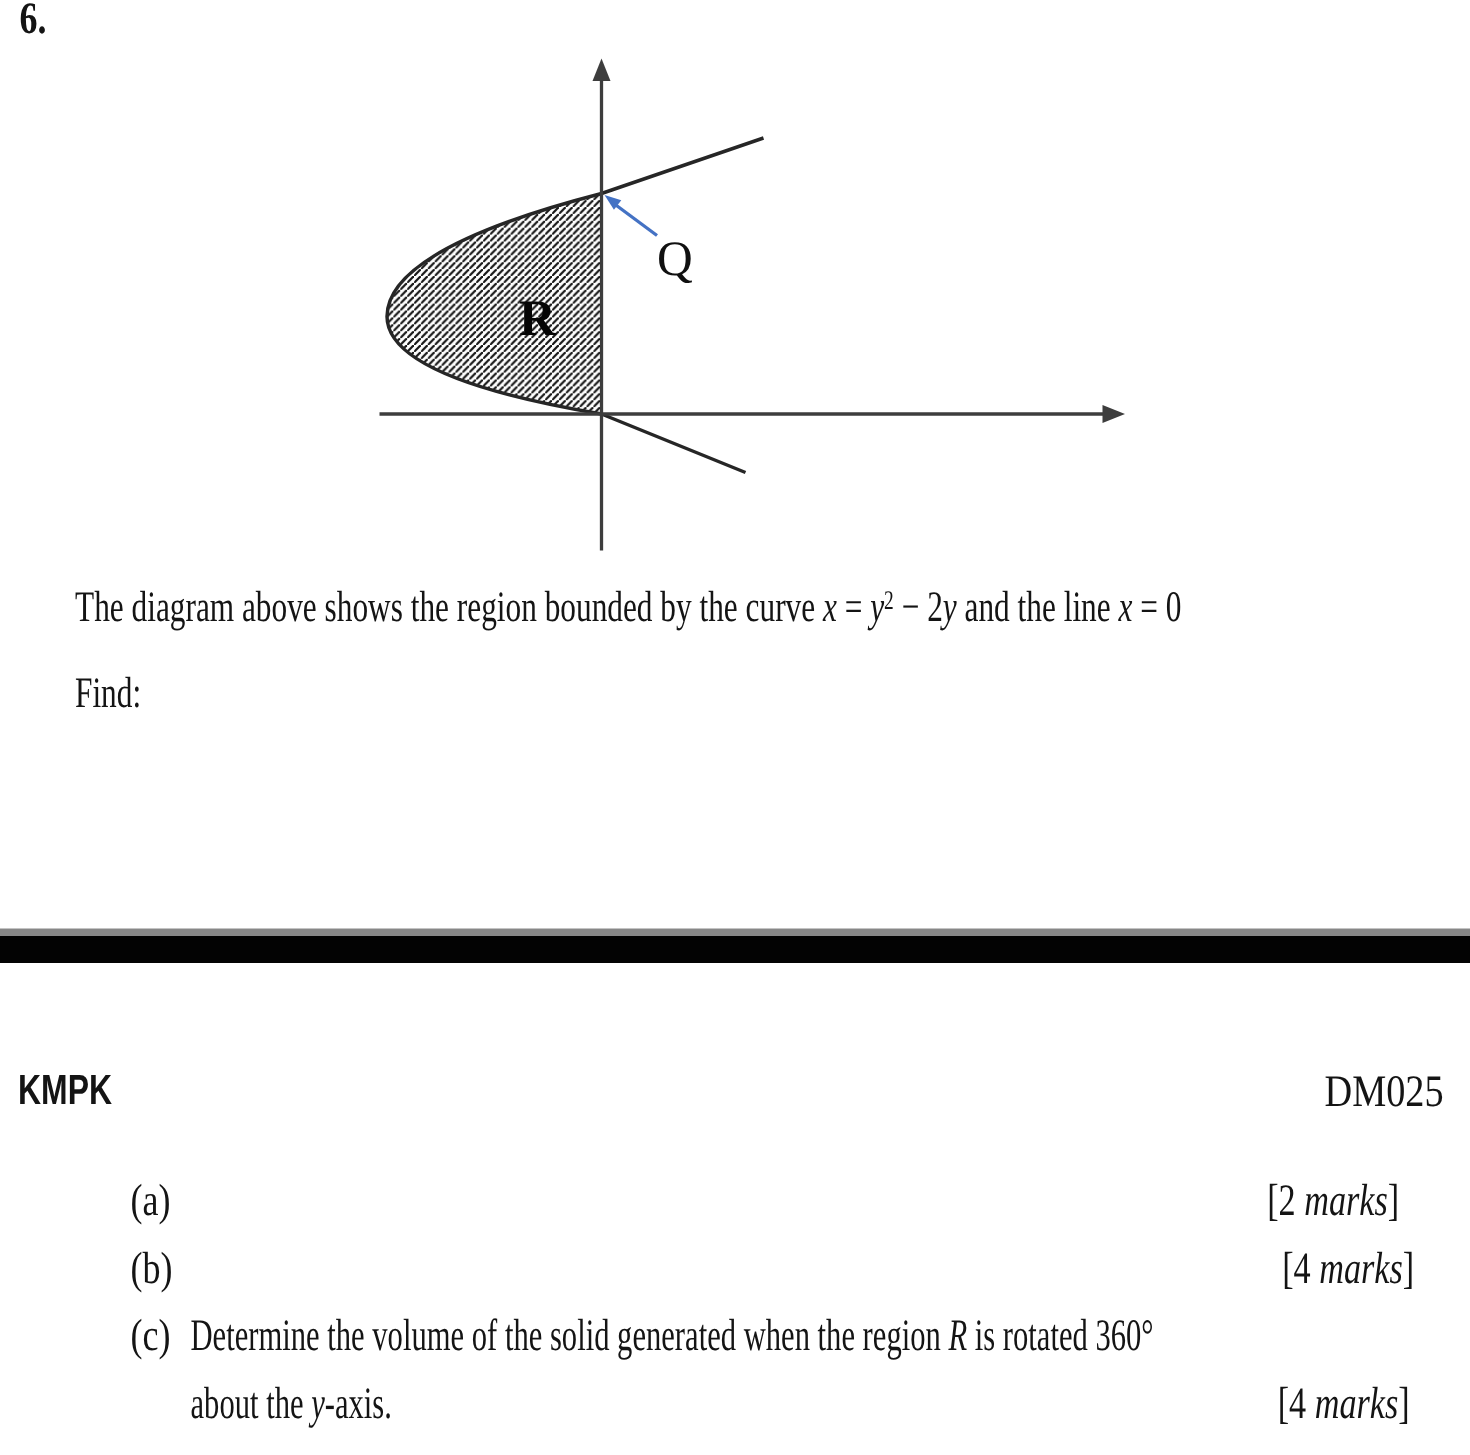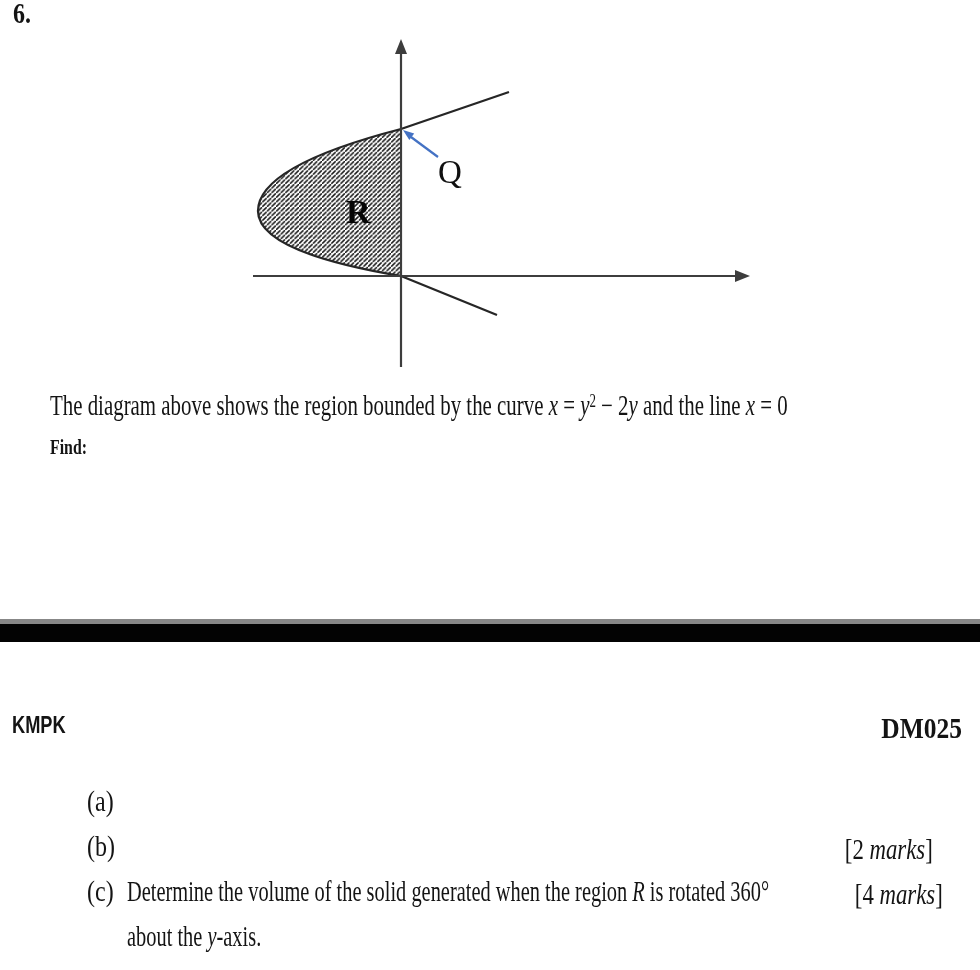--- a/index.html
+++ b/index.html
@@ -10,33 +10,33 @@
   .t { position:absolute; white-space:nowrap; line-height:1; }
   .cx { display:inline-block; white-space:nowrap; transform-origin:0 50%; }
   .s72 { transform:scaleX(0.72); }
   .s68 { transform:scaleX(0.68); }
   .s76 { transform:scaleX(0.76); }
   .s80 { transform:scaleX(0.80); }
   .s85 { transform:scaleX(0.85); }
   .right-origin { transform-origin:100% 50%; }
   .qnum { left:13px; top:-2px; font-size:30px; font-weight:bold; }
   .intro { left:50px; top:391px; font-size:29px; }
-  .find  { left:50px; top:436px; font-size:22px;font-weight:bold; }
+  .find  { left:50px; top:448px; font-size:29px; }
   .v  { font-style:italic; }
   .bv { font-style:italic; font-weight:bold; }
   .sup { font-size:0.62em; position:relative; top:-0.45em; }
   .bar-gray  { position:absolute; left:0; top:619px; width:980px; height:5px;  background:#878787; }
   .bar-black { position:absolute; left:0; top:624px; width:980px; height:18px; background:#030303; }
-  .hdr-left  { left:12px; top:713px; font-size:24px; font-weight:bold;
+  .hdr-left  { left:12px; top:713px; font-size:28px; font-weight:bold;
                font-family:"Liberation Sans", sans-serif; }
-  .hdr-right { right:18px; top:713px; font-size:30px; font-weight:bold; }
+  .hdr-right { right:18px; top:713px; font-size:30px; font-weight:normal; }
   .row { position:absolute; left:0; width:980px; height:36px; font-size:30px; line-height:1; }
   .qlabel { position:absolute; left:87px; }
   .qtext  { position:absolute; left:127px; }
-  .qmarks { position:absolute;margin-top:48px; }
+  .qmarks { position:absolute; }
   .mi { font-style:italic; }
   svg text { font-family:"Liberation Serif", serif; }
 </style>
 </head>
 <body>
 
 <div class="page">
 
   <div class="t qnum">
     <span class="cx s80">6.</span>

